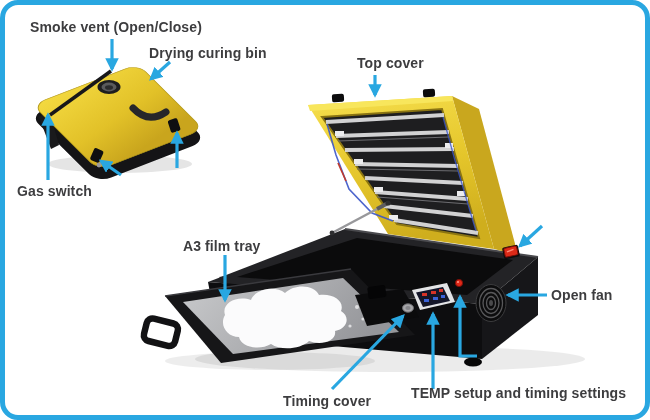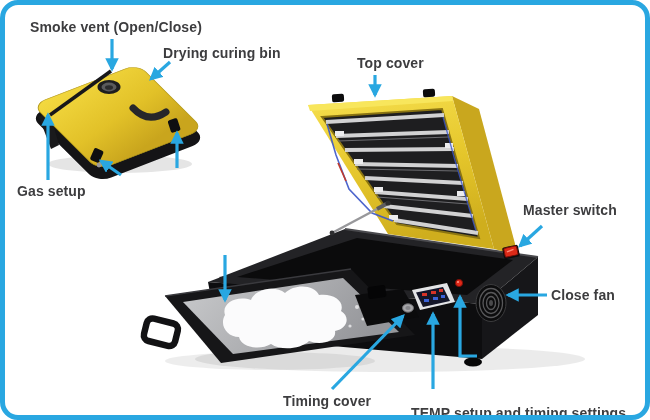--- a/index.html
+++ b/index.html
@@ -195,21 +195,21 @@
       <line class="arrow" marker-end="url(#ah)" x1="537" y1="221" x2="515" y2="241"></line>
       <line class="arrow" marker-end="url(#ah)" x1="220" y1="250" x2="220" y2="295"></line>
       <line class="arrow" marker-end="url(#ah)" x1="542" y1="290" x2="503" y2="290"></line>
       <polyline class="arrow" marker-end="url(#ah)" points="472,351 455,351 455,292"></polyline>
       <line class="arrow" marker-end="url(#ah)" x1="327" y1="384" x2="398" y2="311"></line>
       <line class="arrow" marker-end="url(#ah)" x1="428" y1="384" x2="428" y2="309"></line>
     </g>
   </svg>
 
   <div class="callout" style="left:25px;top:14px">Smoke vent (Open/Close)</div>
-  <div class="callout" style="left:158px;top:40px">Drying curing bin</div>
+  <div class="callout" style="left:144px;top:40px">Drying curing bin</div>
   <div class="callout" style="left:352px;top:50px">Top cover</div>
-  <div class="callout" style="left:12px;top:178px">Gas setup</div>
-  <div class="callout" style="left:518px;top:197px">Master switch</div>
-  <div class="callout" style="left:546px;top:282px">Close fan</div>
+  <div class="callout" style="left:12px;top:178px">Gas switch</div>
+  <div class="callout" style="left:178px;top:233px">A3 film tray</div>
+  <div class="callout" style="left:546px;top:282px">Open fan</div>
   <div class="callout" style="left:278px;top:388px">Timing cover</div>
-  <div class="callout" style="left:406px;top:400px">TEMP setup and timing settings</div>
+  <div class="callout" style="left:406px;top:380px">TEMP setup and timing settings</div>
 
 </div>
 
 </body></html>

